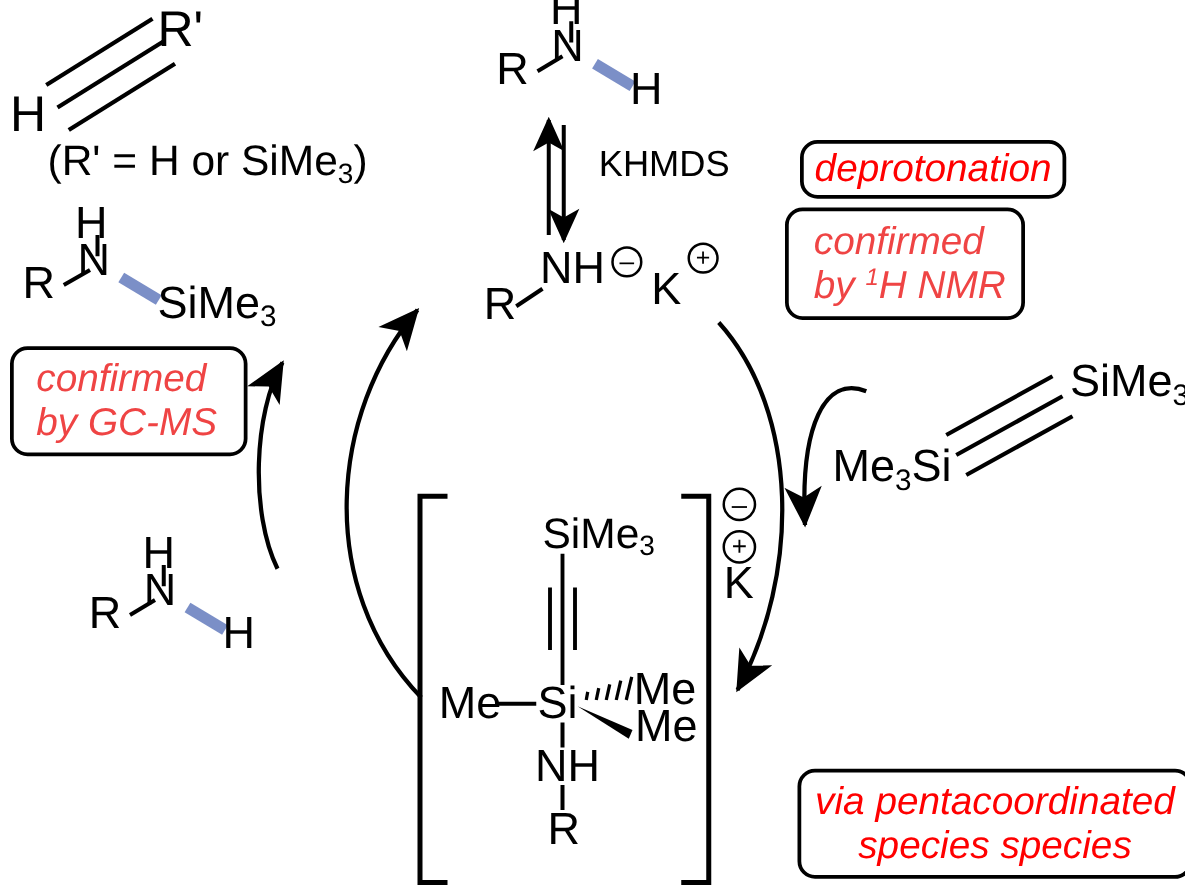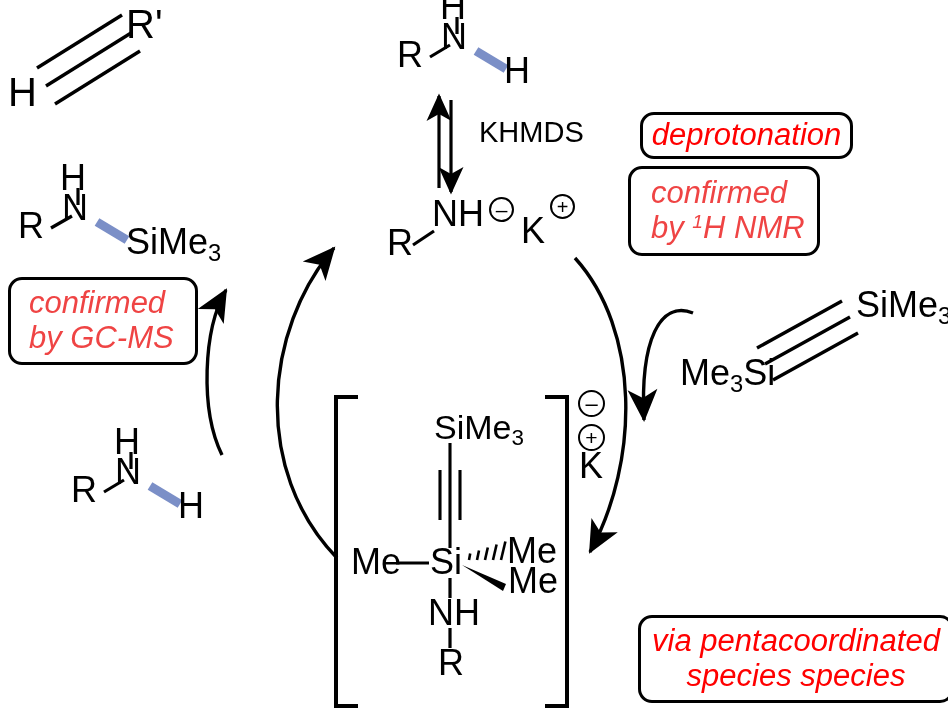--- a/index.html
+++ b/index.html
@@ -175,20 +175,21 @@
     </g>
 
     <g>
       <path d="M462,565 L506,584 L503,591 Z" fill="#000"></path>
     </g>
   </svg>
 
   <div class="abs chem" style="left:8px; top:72px; font-size:40px;">H</div>
   <div class="abs chem" style="left:126px; top:4px; font-size:40px;">R'</div>
 
+  <div class="abs chem" style="left:38px; top:112px; font-size:34px;"><span>(R' = H or SiMe</span><span class="sub">3</span><span>)</span></div>
 
   <div class="abs chem" style="left:60px; top:160px; font-size:36px;">H</div>
   <div class="abs chem" style="left:62px; top:190px; font-size:36px;">N</div>
   <div class="abs chem" style="left:18px; top:208px; font-size:36px;">R</div>
   <div class="abs chem" style="left:126px; top:224px; font-size:36px;"><span>SiMe</span><span class="sub">3</span></div>
 
   <div class="abs chem" style="left:114px; top:424px; font-size:36px;">H</div>
   <div class="abs chem" style="left:115px; top:454px; font-size:36px;">N</div>
   <div class="abs chem" style="left:71px; top:472px; font-size:36px;">R</div>
   <div class="abs chem" style="left:178px; top:488px; font-size:36px;">H</div>
@@ -199,21 +200,21 @@
   <div class="abs chem" style="left:504px; top:53px; font-size:36px;">H</div>
 
   <div class="abs chem" style="left:479px; top:118px; font-size:29px;">KHMDS</div>
 
   <div class="abs chem" style="left:387px; top:225px; font-size:36px;">R</div>
   <div class="abs chem" style="left:432px; top:196px; font-size:36px;">NH</div>
   <div class="charge" style="left:489px; top:197px; width:25px; height:25px; font-size:21px;">–</div>
   <div class="abs chem" style="left:521px; top:213px; font-size:36px;">K</div>
   <div class="charge" style="left:550px; top:194px; width:25px; height:25px; font-size:20px;">+</div>
 
-  <div class="abs chem" style="left:680px; top:355px; font-size:36px;"><span>Me</span><span class="sub">3</span><span>Si</span></div>
+  <div class="abs chem" style="left:666px; top:355px; font-size:36px;"><span>Me</span><span class="sub">3</span><span>Si</span></div>
   <div class="abs chem" style="left:856px; top:287px; font-size:36px;"><span>SiMe</span><span class="sub">3</span></div>
 
   <div class="abs chem" style="left:434px; top:410px; font-size:34px;"><span>SiMe</span><span class="sub">3</span></div>
 
   <div class="abs chem" style="left:430px; top:544px; font-size:36px;">Si</div>
   <div class="abs chem" style="left:351px; top:544px; font-size:36px;">Me</div>
   <div class="abs chem" style="left:507px; top:533px; font-size:36px;">Me</div>
   <div class="abs chem" style="left:508px; top:563px; font-size:36px;">Me</div>
   <div class="abs chem" style="left:428px; top:595px; font-size:36px;">NH</div>
   <div class="abs chem" style="left:438px; top:645px; font-size:36px;">R</div>

